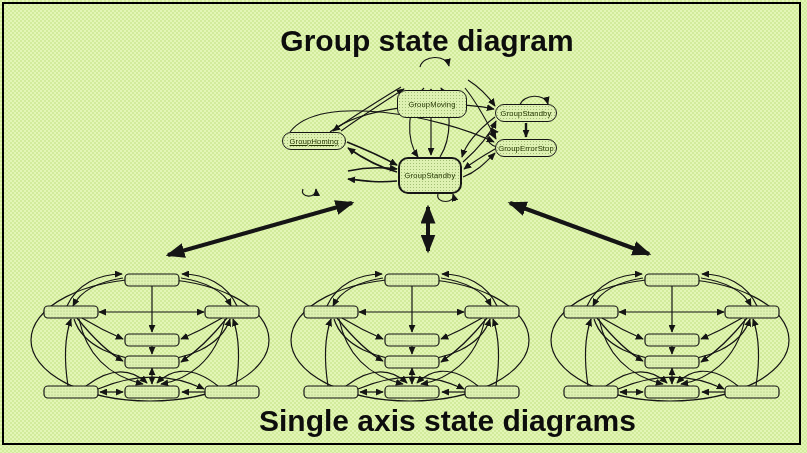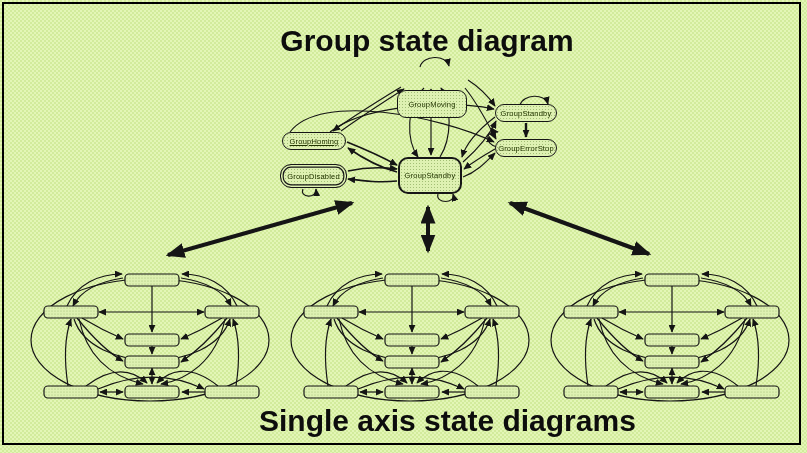--- a/index.html
+++ b/index.html
@@ -162,20 +162,17 @@
   </div>
   <div class="gnode" style="left:495px;top:104px;width:62px;height:18px;">
     <span>GroupStandby</span>
   </div>
   <div class="gnode" style="left:495px;top:139px;width:62px;height:18px;">
     <span>GroupErrorStop</span>
   </div>
   <div class="gnode" style="left:282px;top:132px;width:64px;height:18px;text-decoration:underline;">
     <span>GroupHoming</span>
   </div>
-  <div class="gnode double" style="left:280px;top:164px;width:67px;height:24px;">
-    <span>GroupDisabled</span>
-  </div>
   <div class="gnode thick" style="left:398px;top:157px;width:64px;height:37px;">
     <span>GroupStandby</span>
   </div>
 
 </div>
 
 </body></html>

